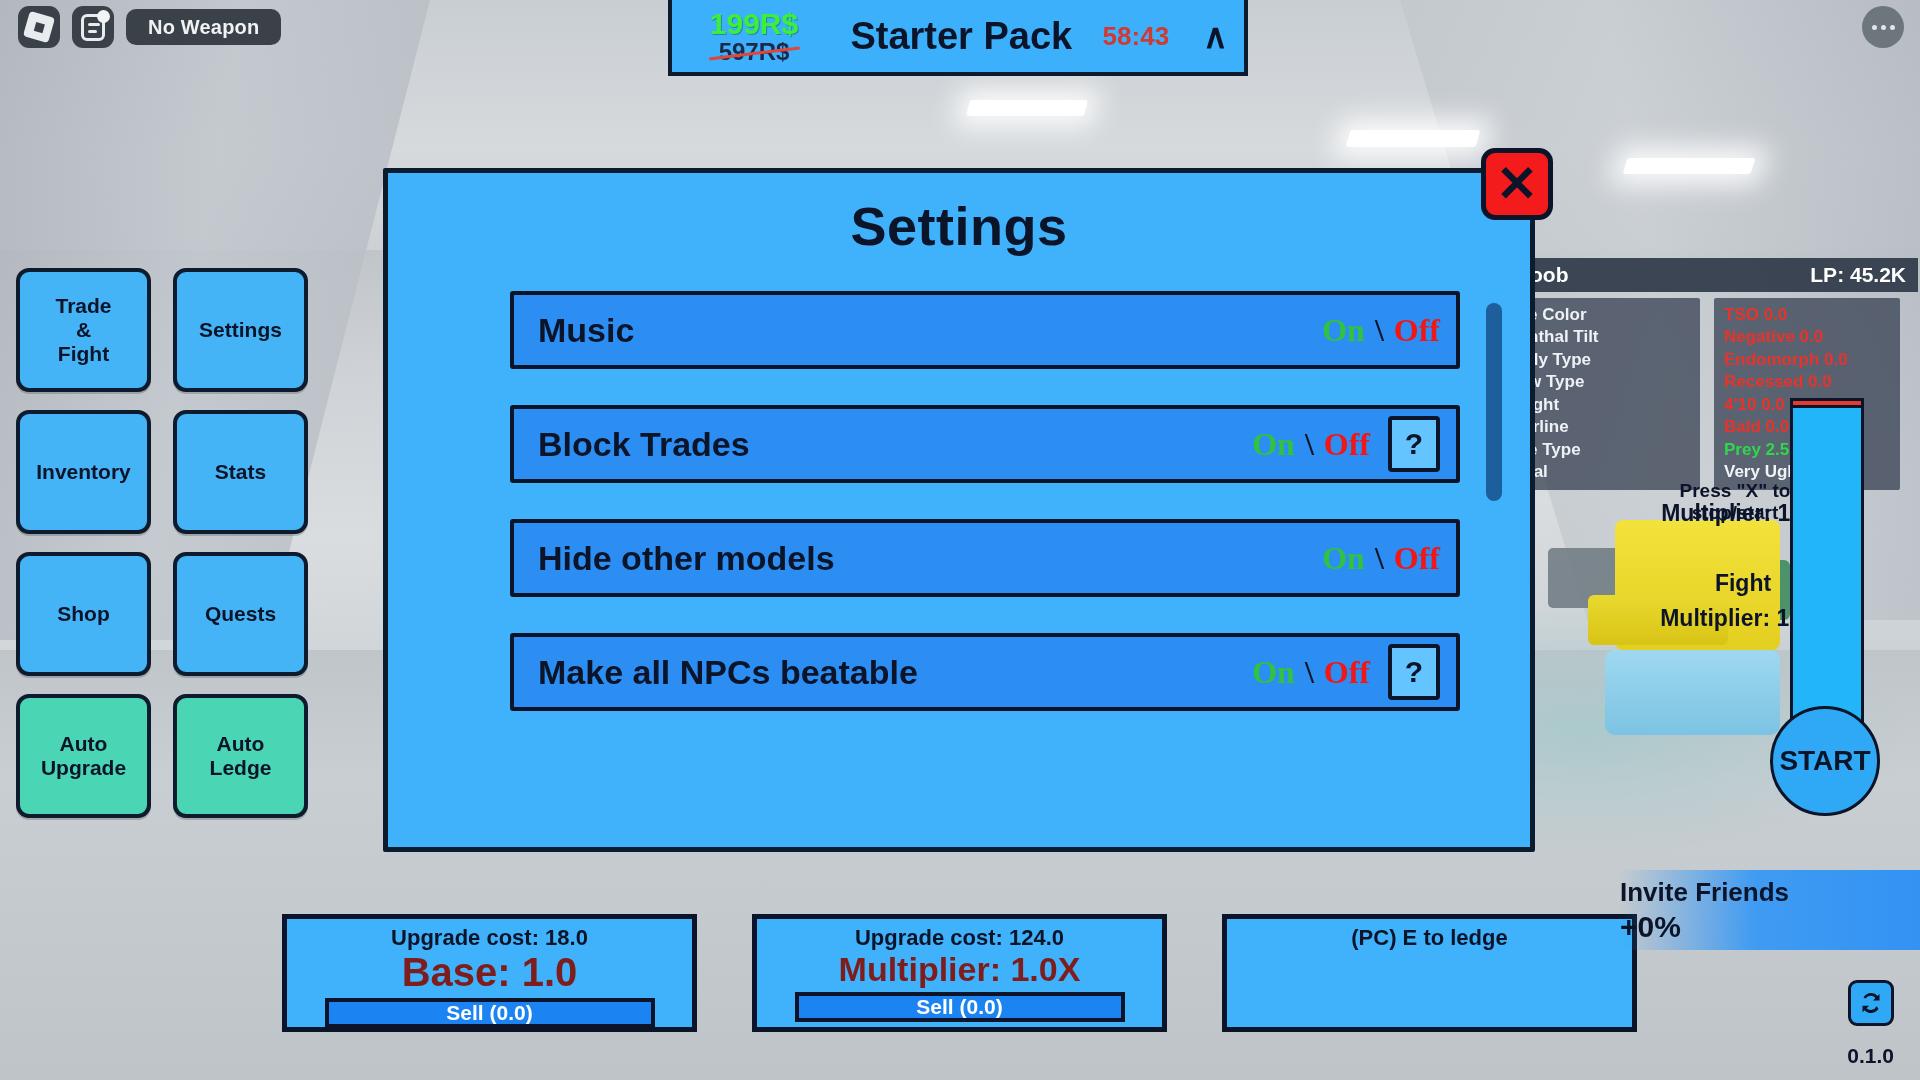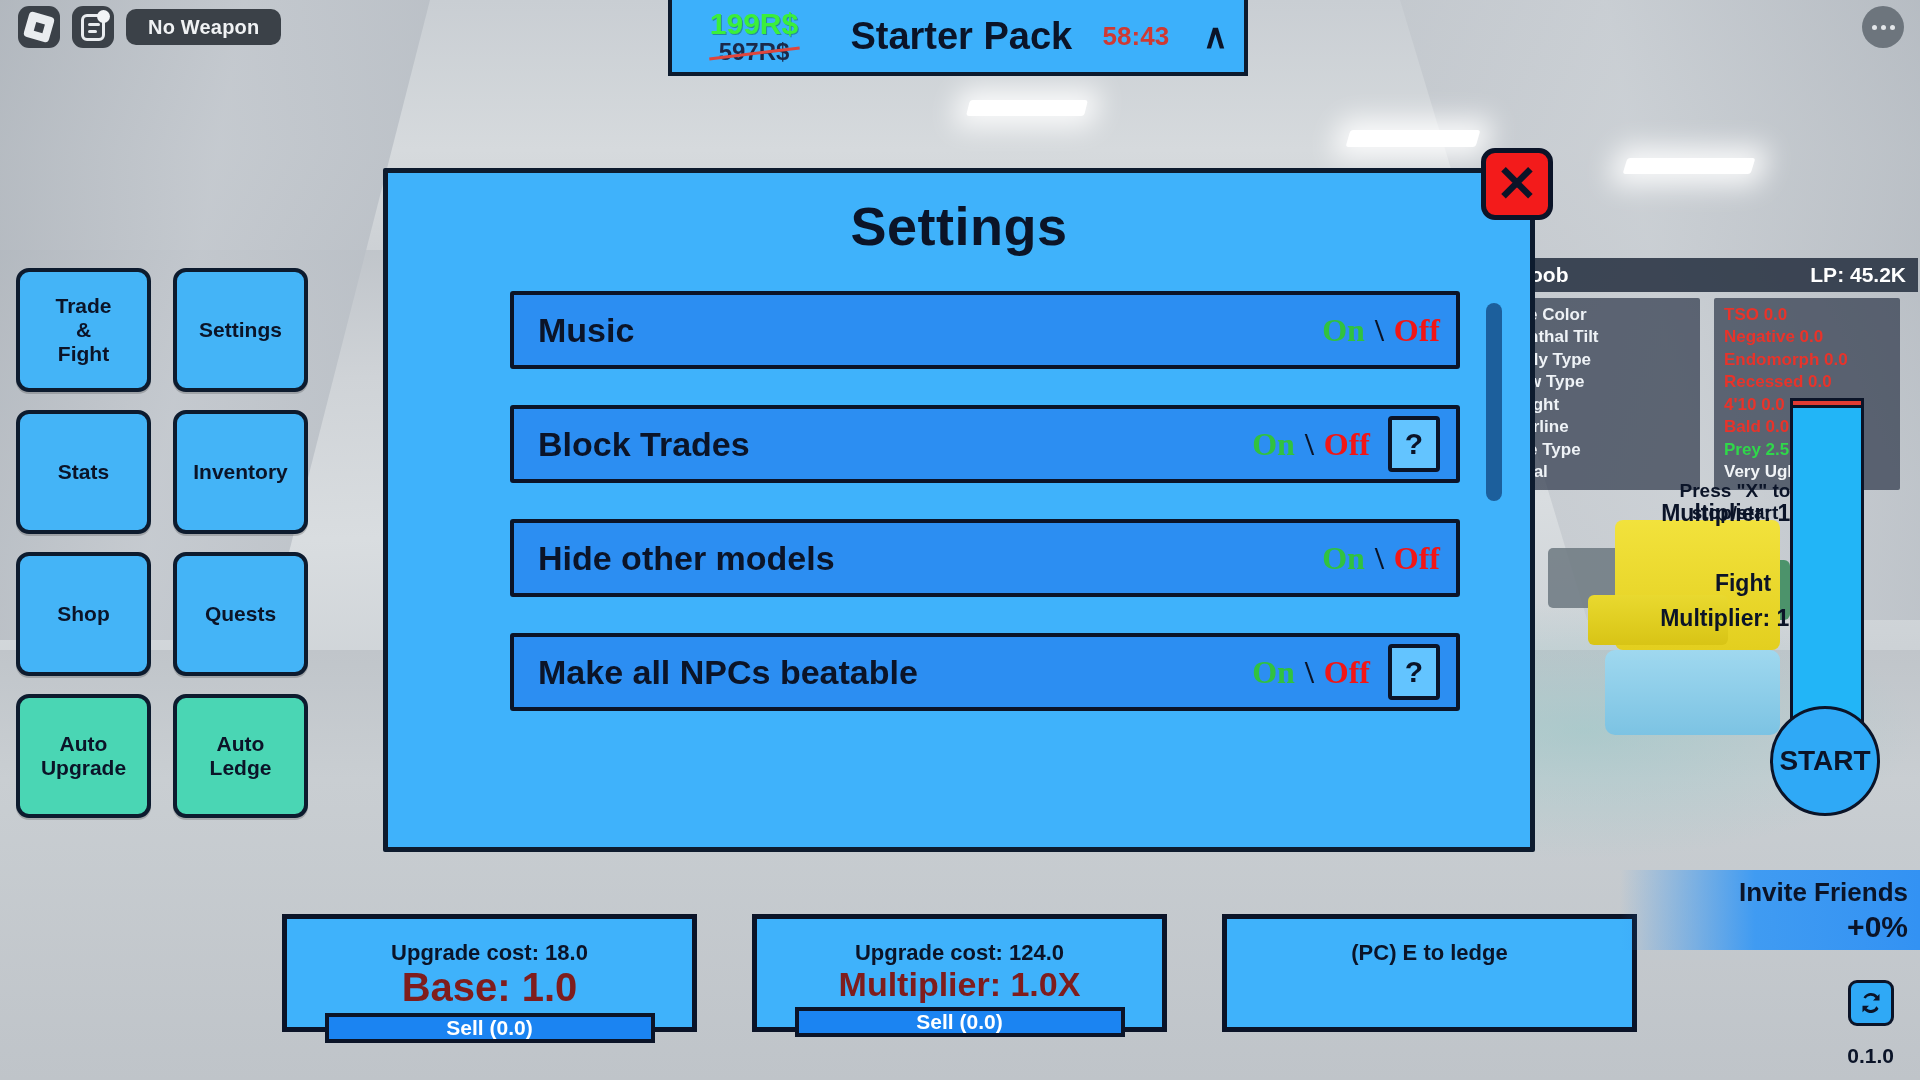--- a/index.html
+++ b/index.html
@@ -251,40 +251,40 @@
     position: absolute; right: 40px; top: 706px; width: 110px; height: 110px;
     border-radius: 50%; background: #2fa9f6; border: 3px solid #0b1428;
     display: flex; align-items: center; justify-content: center;
     font-size: 28px; font-weight: 800; color: #0b1428;
   }
 
   
   .stat-panel {
     position: absolute; bottom: 48px; height: 118px;
     background: #3fb2fb; border: 5px solid #0b1428;
-    display: flex; flex-direction: column; align-items: center; padding-top: 21px;
+    display: flex; flex-direction: column; align-items: center; padding-top: 6px;
   }
   .sp-a { left: 282px; width: 415px; }
   .sp-b { left: 752px; width: 415px; }
   .sp-c { left: 1222px; width: 415px; }
   .stat-sub { font-size: 22px; font-weight: 800; color: #0b1428; }
   .stat-main { font-size: 40px; font-weight: 800; color: #7f1d1d; line-height: 1.08; }
   .stat-main.small { font-size: 34px; }
   .sell-btn {
     margin-top: 4px; width: 330px; height: 30px;
     background: #1b84f2; border: 4px solid #0b1428;
     display: flex; align-items: center; justify-content: center;
     font-size: 21px; font-weight: 800; color: #ffffff;
   }
 
   
   .invite {
     position: absolute; right: 0; bottom: 130px; width: 300px; height: 80px;
     background: linear-gradient(90deg, rgba(60,160,250,0) 0%, rgba(49,150,246,.9) 45%, rgba(43,143,245,.95) 100%);
-    display: flex; flex-direction: column; align-items: flex-end; justify-content: center;
+    display: flex; flex-direction: column; align-items: flex-start; justify-content: center;
     padding-right: 12px;
   }
   .invite-title { font-size: 26px; font-weight: 800; color: #0b1428; }
   .invite-pct { font-size: 30px; font-weight: 800; color: #0b1428; margin-top: 2px; }
   .version-wrap {
     position: absolute; right: 26px; bottom: 12px;
     display: flex; flex-direction: column; align-items: center;
   }
   .refresh-btn {
     width: 46px; height: 46px; background: #2fa9f6; border: 3px solid #0b1428; border-radius: 9px;
@@ -341,22 +341,22 @@
     <div class="sp-title">Starter Pack</div>
     <div class="sp-timer">58:43</div>
     <div class="sp-chevron">∧</div>
   </div>
 
   <div class="menu-grid">
     <div class="menu-btn">Trade
 &amp;
 Fight</div>
     <div class="menu-btn">Settings</div>
+    <div class="menu-btn">Inventory</div>
     <div class="menu-btn">Stats</div>
-    <div class="menu-btn">Inventory</div>
     <div class="menu-btn">Shop</div>
     <div class="menu-btn">Quests</div>
     <div class="menu-btn green">Auto
 Upgrade</div>
     <div class="menu-btn green">Auto
 Ledge</div>
   </div>
 
   <div class="char-panel">
     <div class="char-head">

